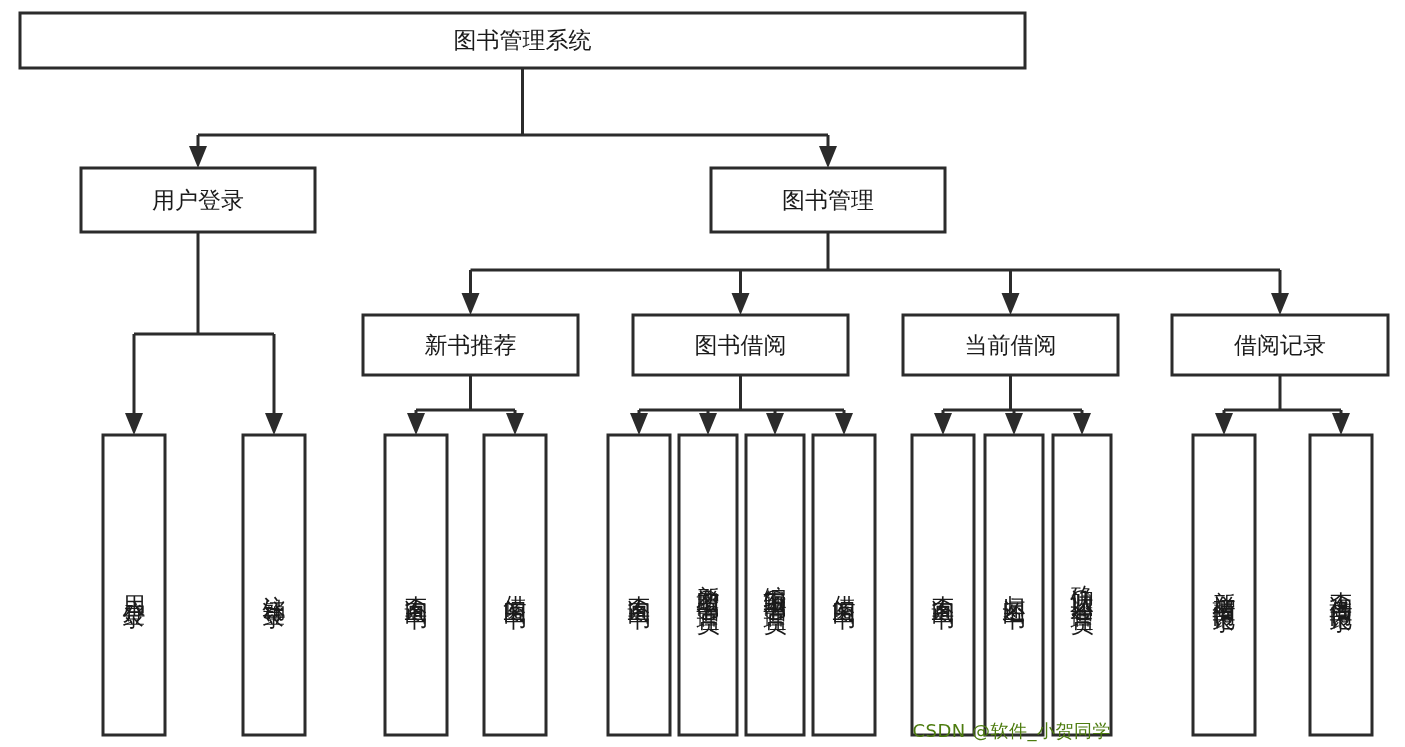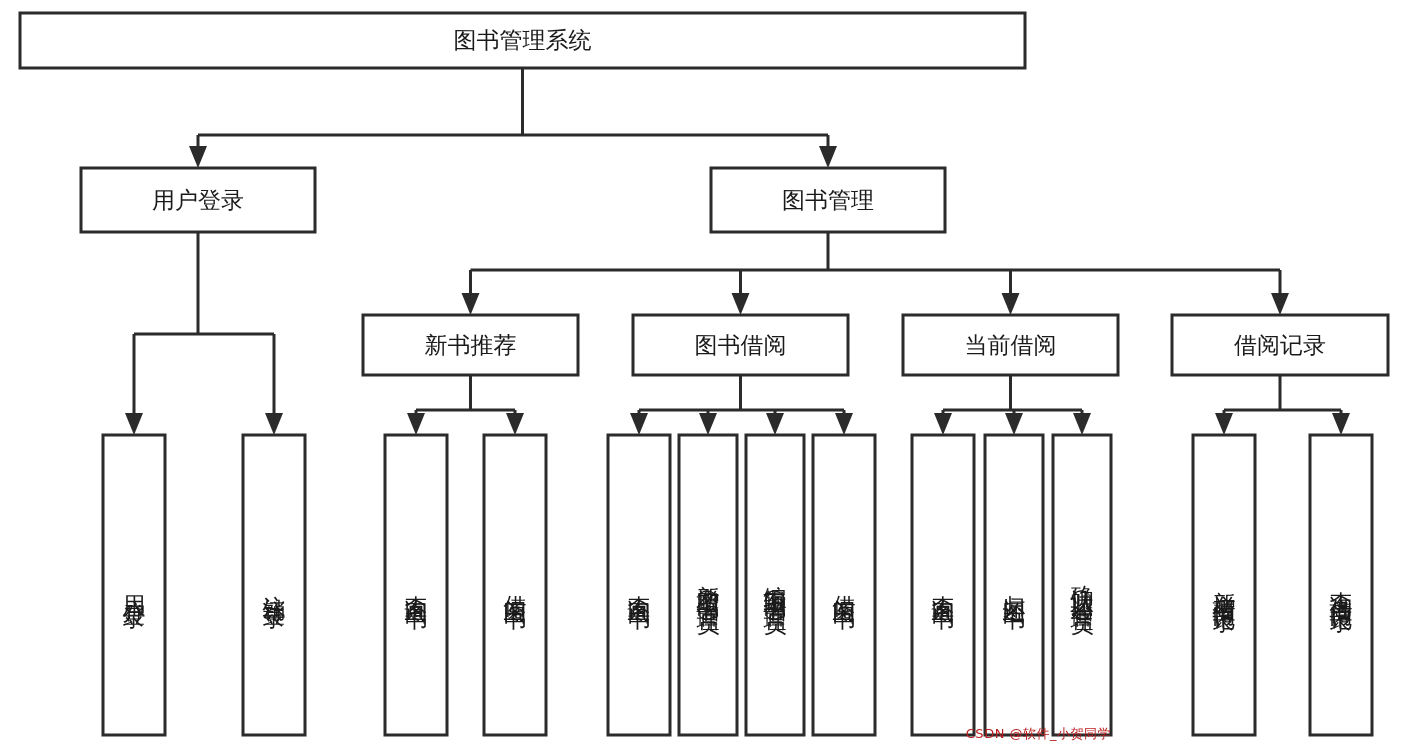--- a/index.html
+++ b/index.html
@@ -28,22 +28,22 @@
     display:flex;
     align-items:center;
     justify-content:center;
     white-space:nowrap;
     pointer-events:none;
   }
   #watermark{
     position:absolute;
     right:10px;bottom:4px;
     font-family:"DejaVu Sans","Liberation Sans",sans-serif;
-    font-size:13px;
-    color:#b91c1c;
+    font-size:18px;
+    color:#4d7c0f;
     white-space:nowrap;
     letter-spacing:0.5px;
   }
 </style>
 </head>
 <body>
 
 <div id="diagram-root">
 
   <svg id="tree" viewBox="0 0 1405 747" xmlns="http://www.w3.org/2000/svg">

